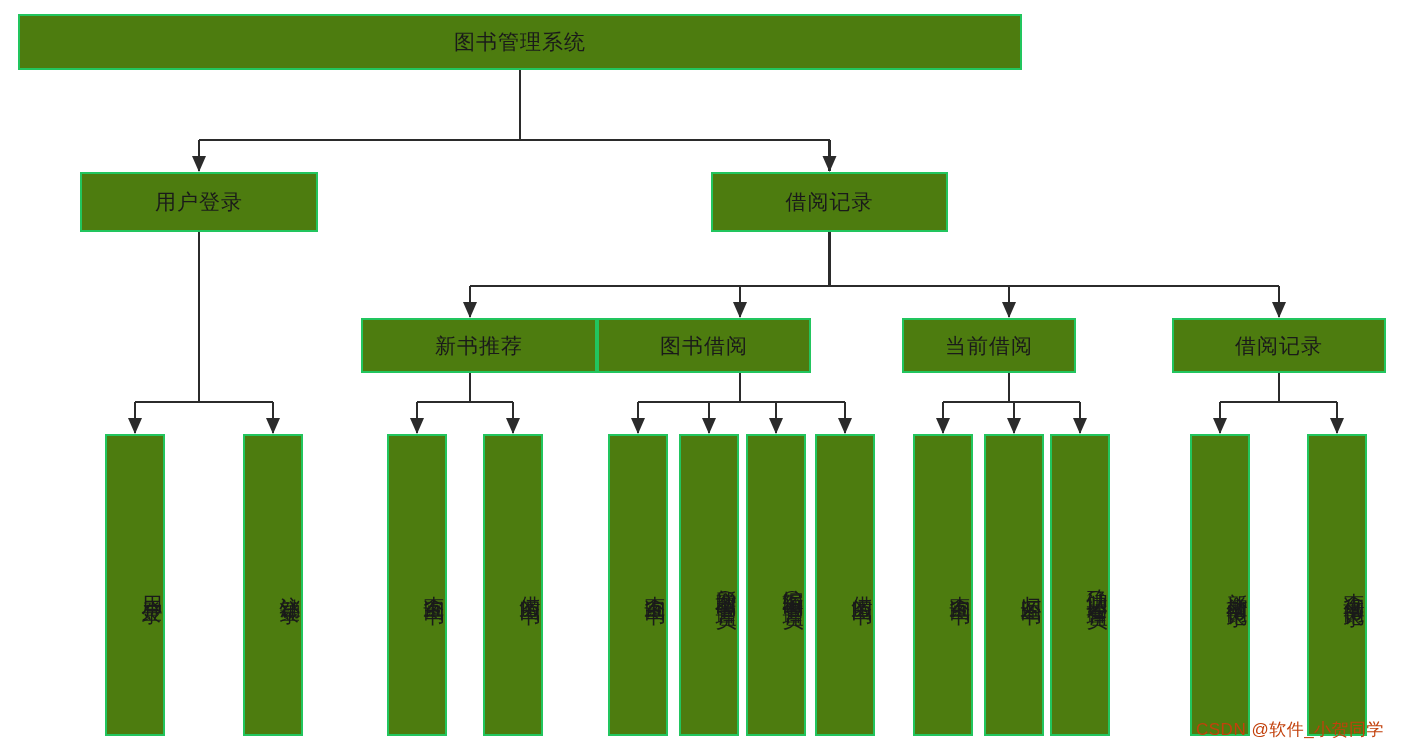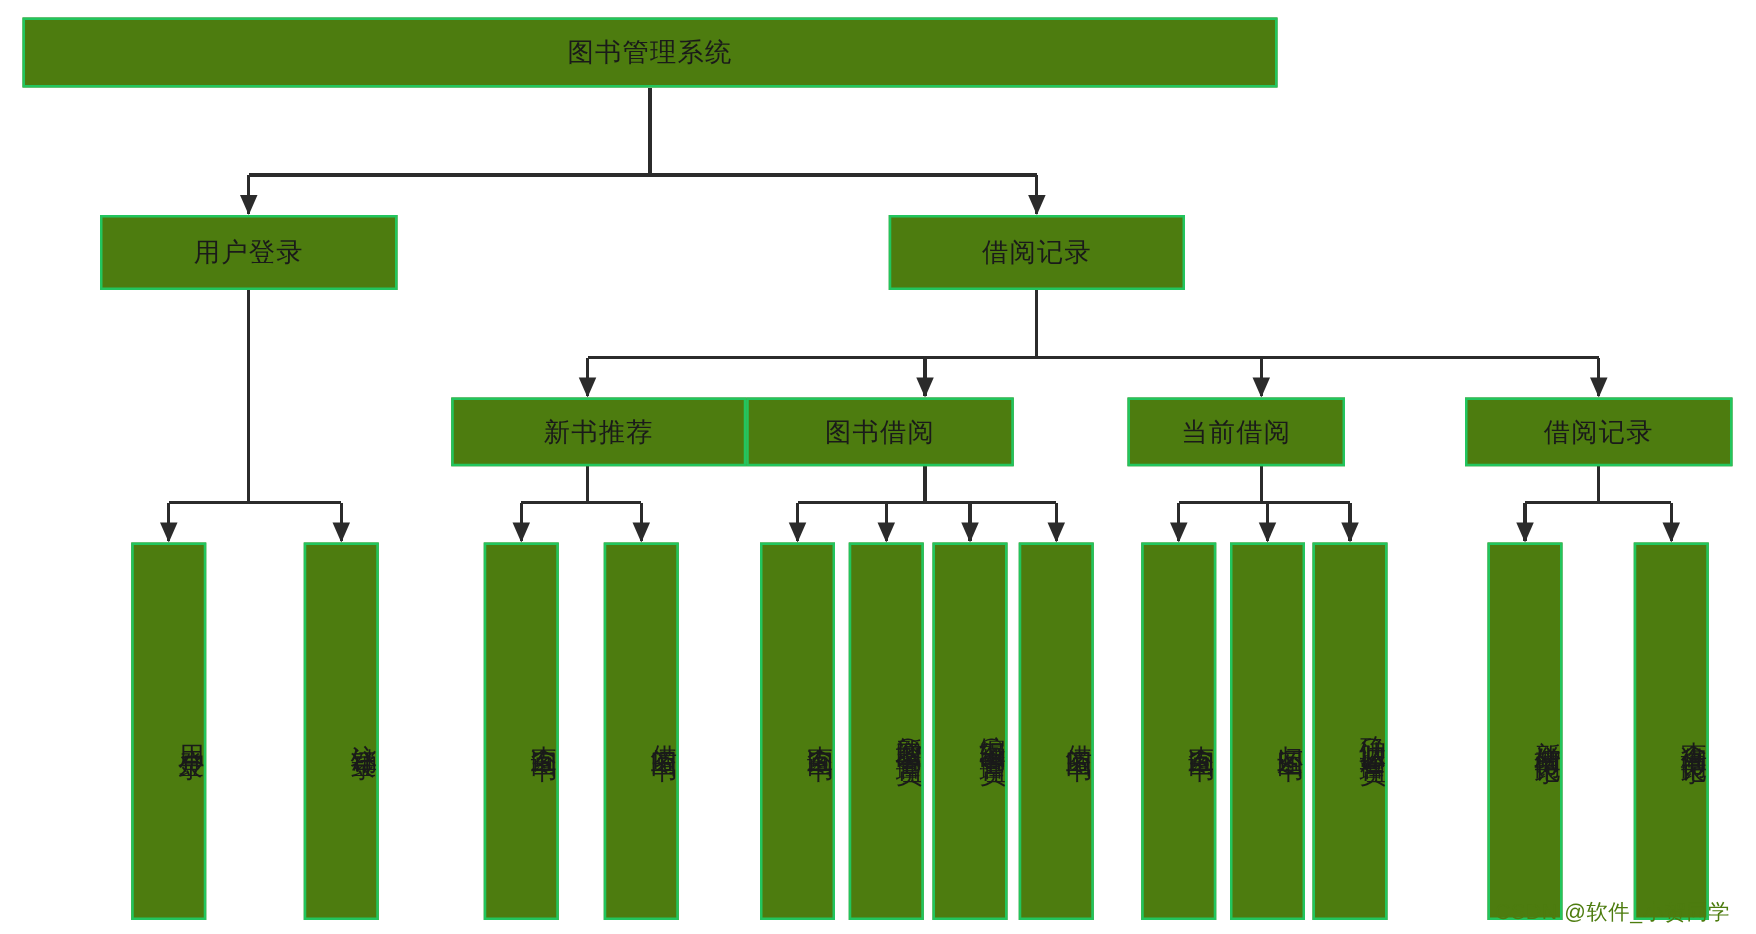--- a/index.html
+++ b/index.html
@@ -51,21 +51,21 @@
   }
   .node.vert .vlabel {
     writing-mode: vertical-rl;
     text-orientation: upright;
     display: block;
     white-space: nowrap;
   }
   .watermark {
     position: absolute;
     font-size: 17px;
-    color: #4d7c0f;
+    color: #c2410c;
     letter-spacing: 0.5px;
     white-space: nowrap;
   }
 </style>
 </head>
 <body>
 
 <div id="canvas">
   <svg id="edges" viewBox="0 0 1405 747">
       <line x1="520" y1="70" x2="520" y2="140" stroke="#2b2b2b" stroke-width="2.5" shape-rendering="crispEdges"></line>

